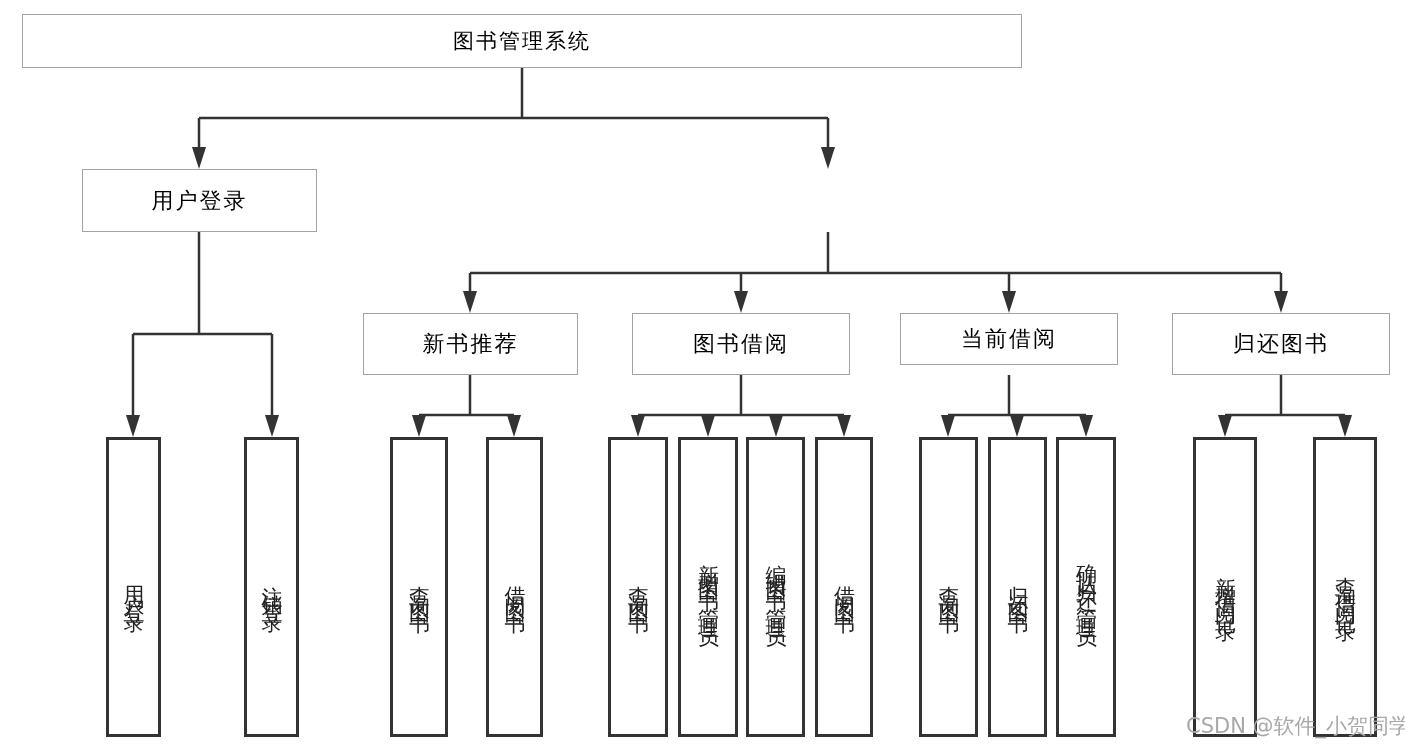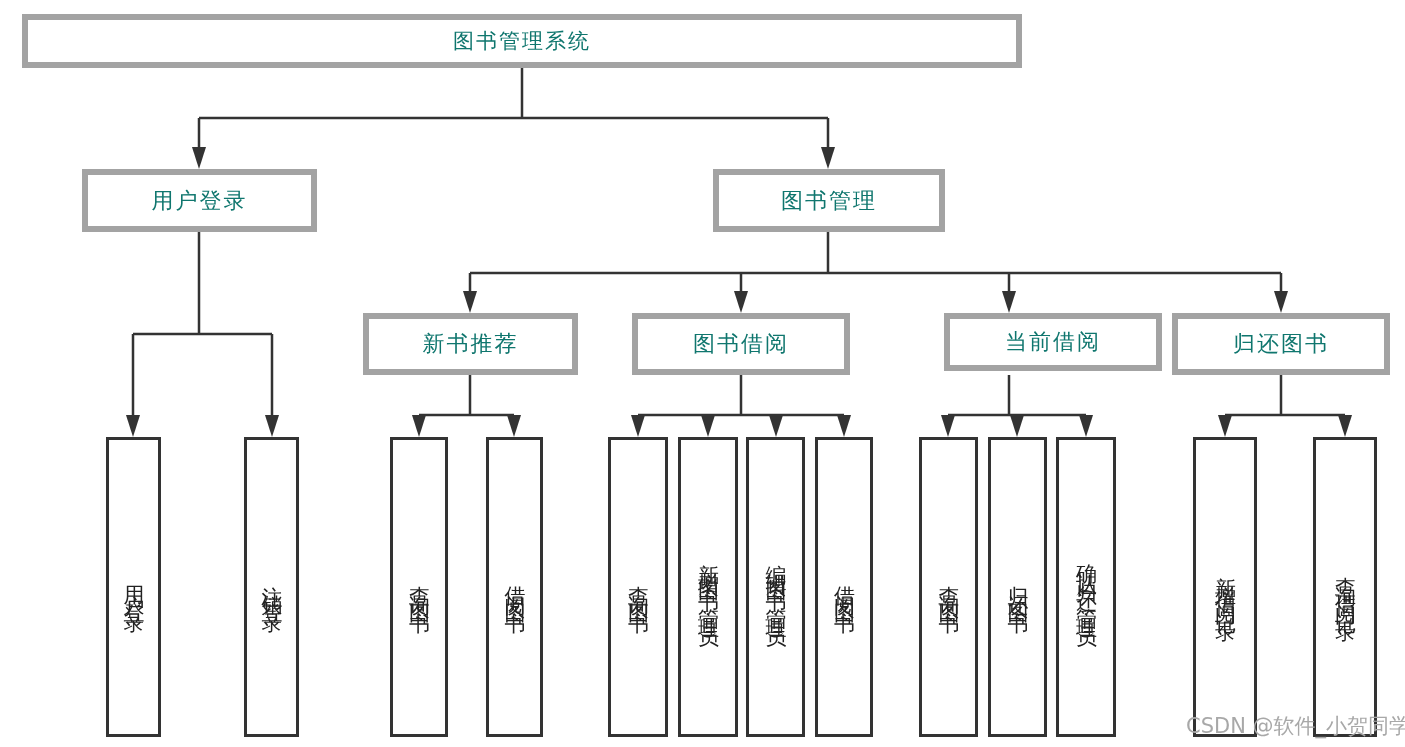--- a/index.html
+++ b/index.html
@@ -17,26 +17,26 @@
   }
   #connectors {
     position: absolute;
     left: 0;
     top: 0;
     z-index: 1;
   }
   .node {
     position: absolute;
     box-sizing: border-box;
-    border: 6px solid #a3a3a3;
+    border: 1px solid #a3a3a3;
     background: #ffffff;
     display: flex;
     align-items: center;
     justify-content: center;
-    color: #0f766e;
+    color: #000000;
     z-index: 2;
   }
   .node.h-label {
     font-size: 22px;
     letter-spacing: 2px;
     white-space: nowrap;
   }
   .node.root {
     font-size: 21px;
   }
@@ -112,25 +112,24 @@
       <polygon points="1010,415 1024,415 1017,437"></polygon>
       <polygon points="1079,415 1093,415 1086,437"></polygon>
       <polygon points="1218,415 1232,415 1225,437"></polygon>
       <polygon points="1338,415 1352,415 1345,437"></polygon>
     </g>
   </svg>
 
   <div class="node h-label root" style="left:22px; top:14px; width:1000px; height:54px;">图书管理系统</div>
 
   <div class="node h-label" style="left:82px; top:169px; width:235px; height:63px;">用户登录</div>
-  <div class="node h-label" style="left:713px; top:169px; width:232px; height:63px;">图书管理</div>
 
   <div class="node h-label" style="left:632px; top:313px; width:218px; height:62px;">图书借阅</div>
   <div class="node h-label" style="left:363px; top:313px; width:215px; height:62px;">新书推荐</div>
-  <div class="node h-label" style="left:900px; top:313px; width:218px; height:58px;margin-left:44px;">当前借阅</div>
+  <div class="node h-label" style="left:900px; top:313px; width:218px; height:52px;">当前借阅</div>
   <div class="node h-label" style="left:1172px; top:313px; width:218px; height:62px;">归还图书</div>
 
   <div class="leaf" style="left:106px; width:55px;">
     <span class="vtext">用户登录</span>
   </div>
   <div class="leaf" style="left:244px; width:55px;">
     <span class="vtext">注销登录</span>
   </div>
 
   <div class="leaf" style="left:390px; width:58px;">

